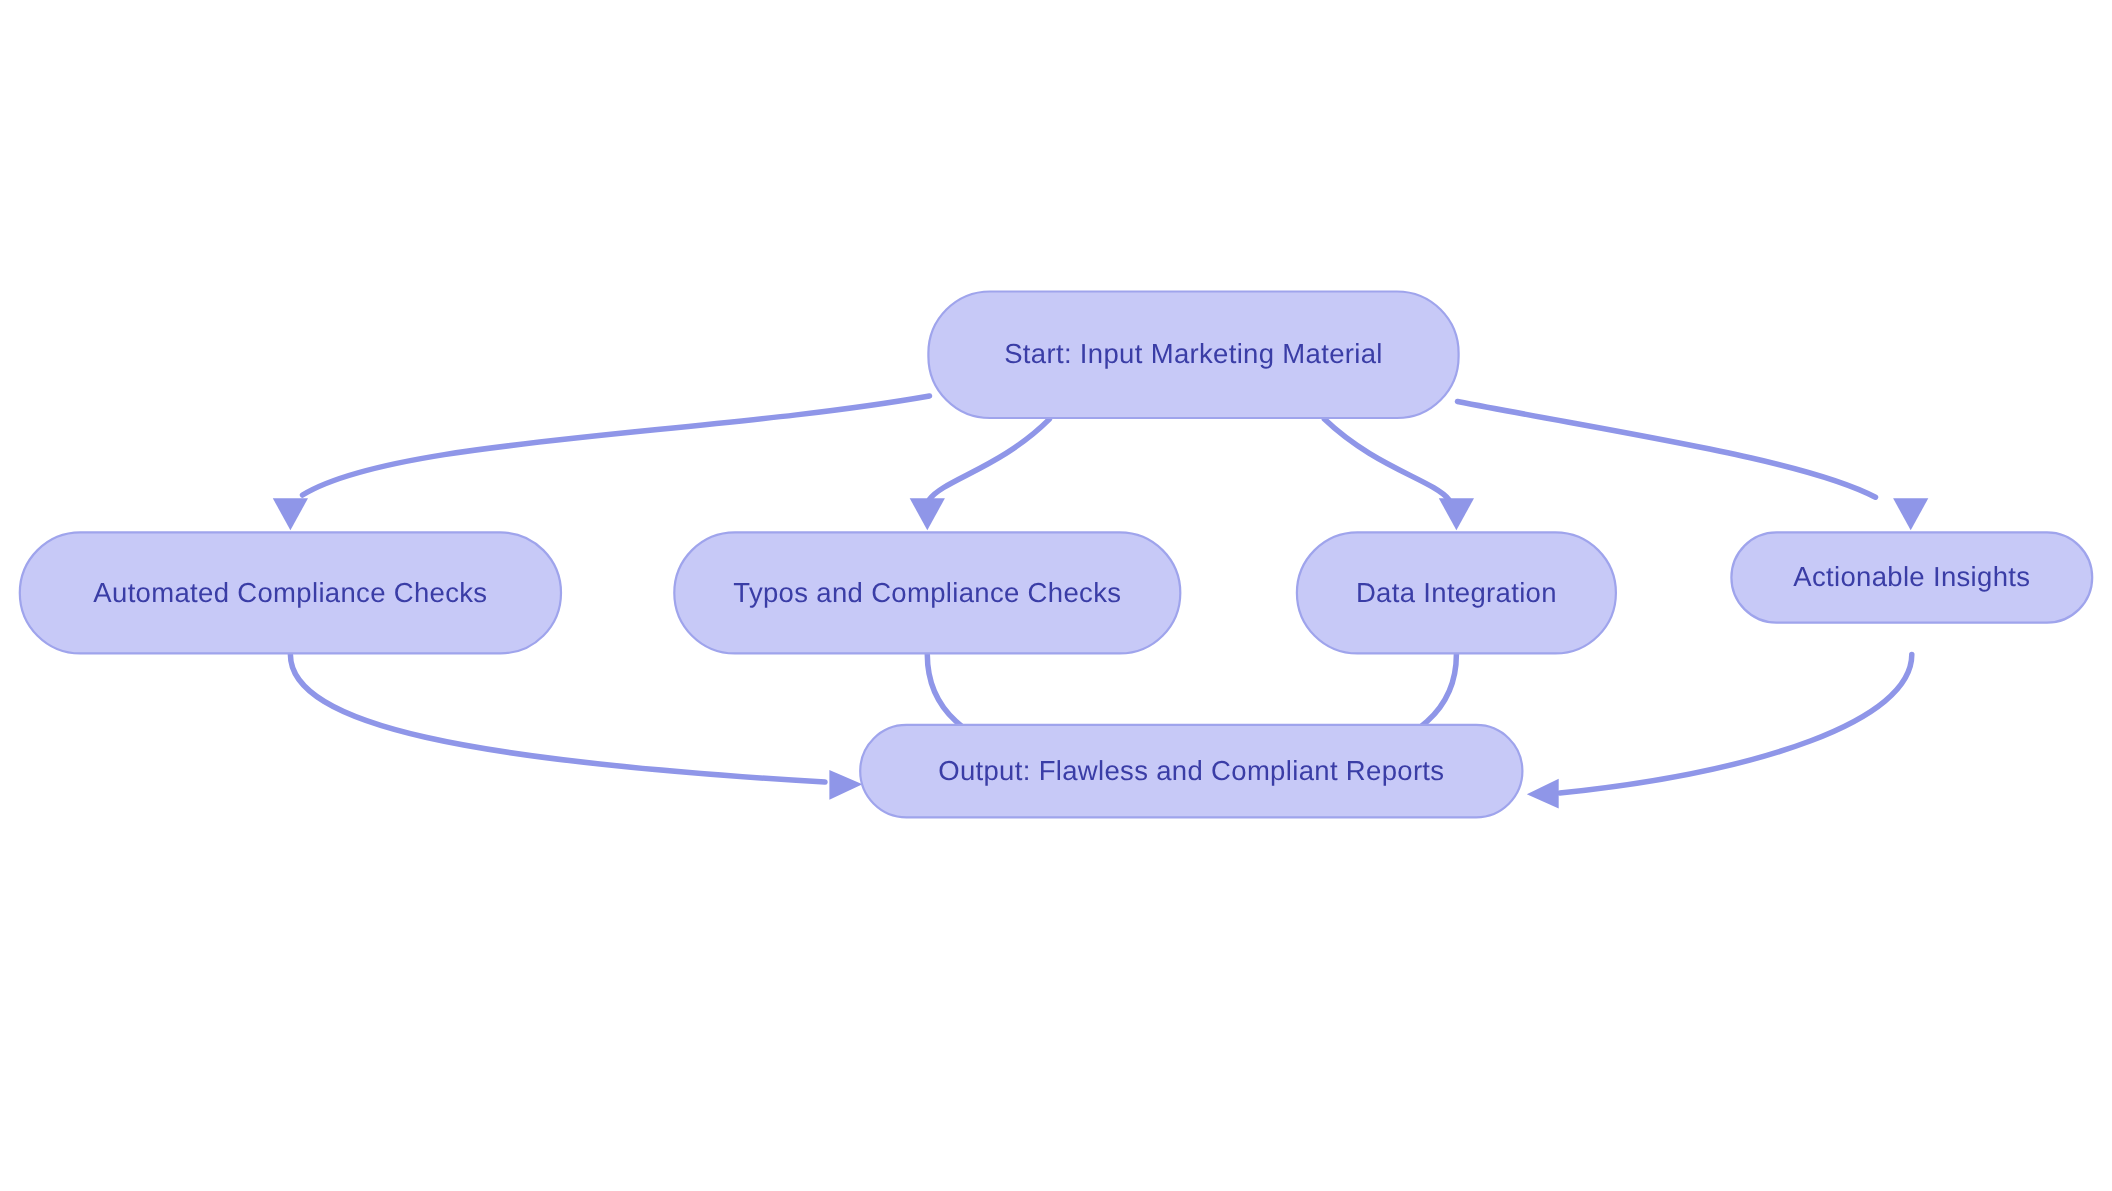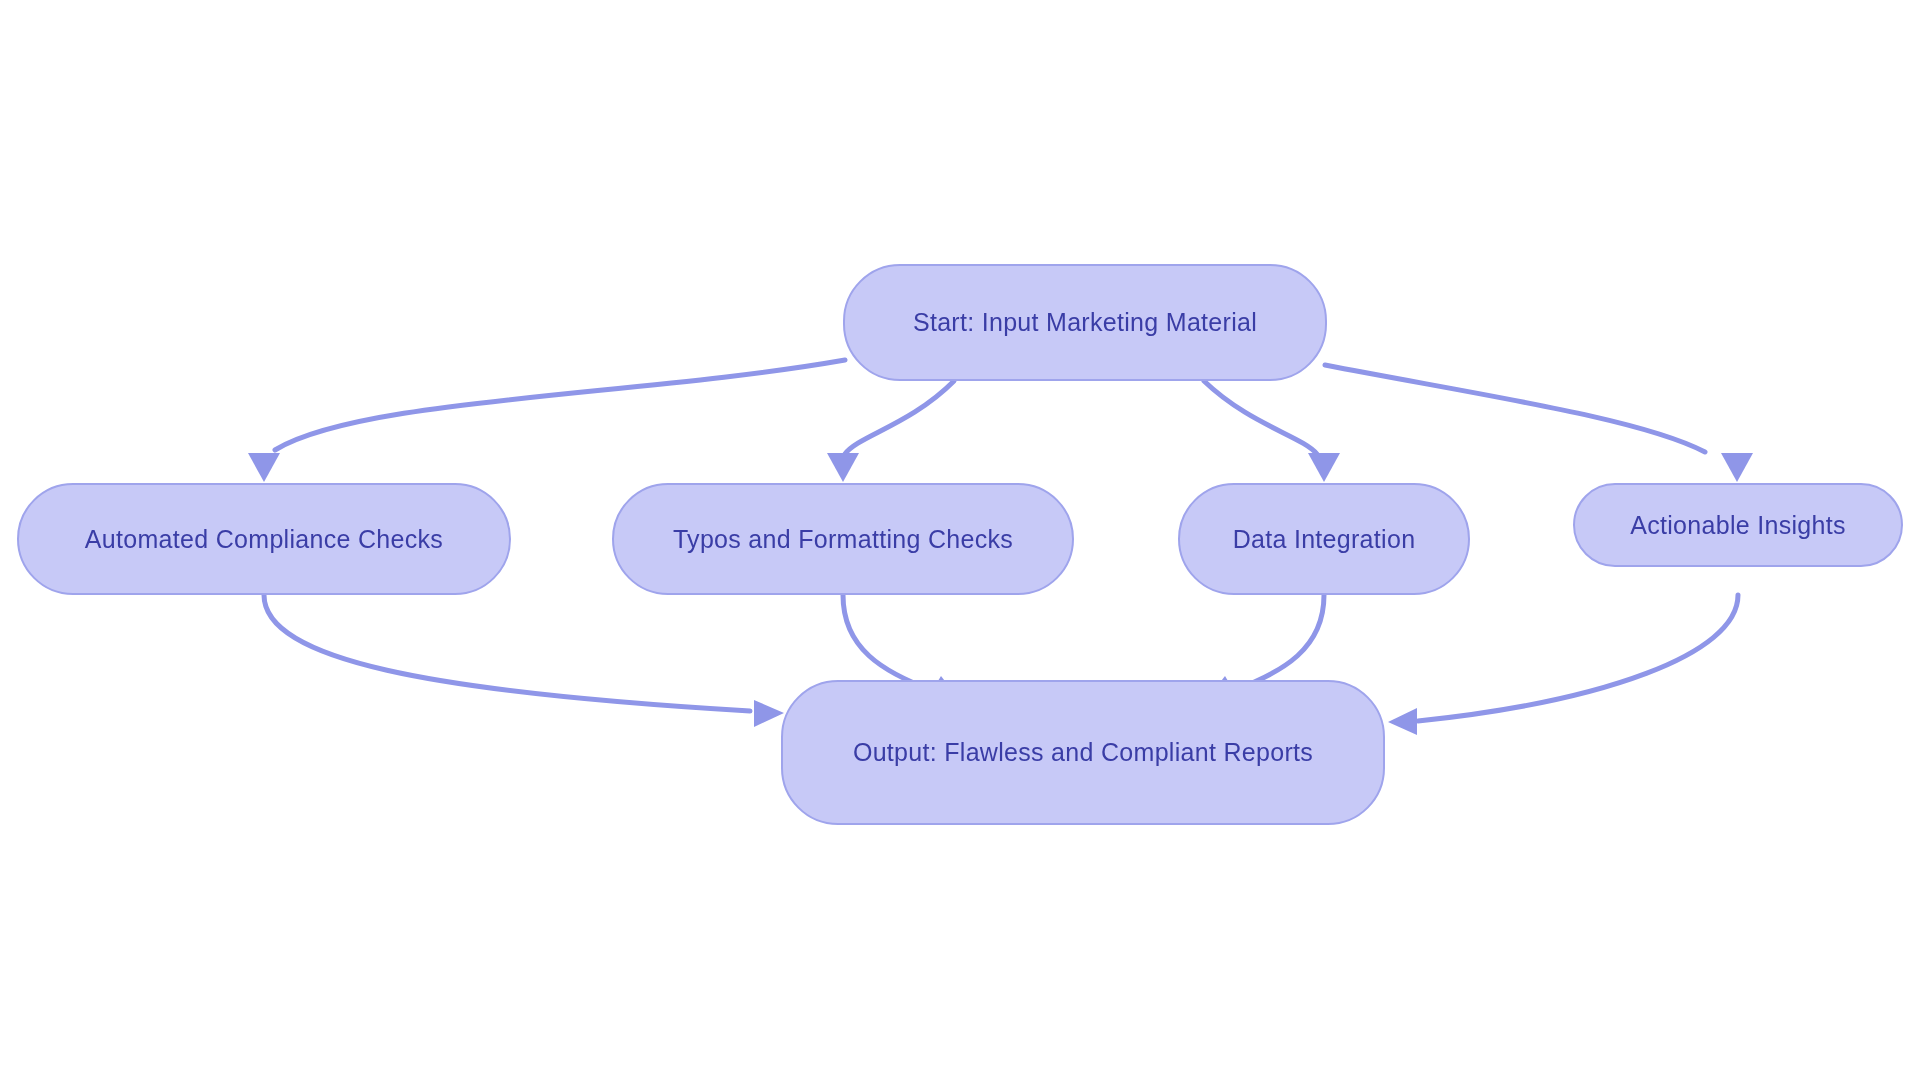--- a/index.html
+++ b/index.html
@@ -27,21 +27,21 @@
     letter-spacing:0.3px;
     text-align:center;
     white-space:nowrap;
   }
   
   #node-start      {left:843px; top:264px; width:484px; height:117px;}
   #node-compliance {left:17px;  top:483px; width:494px; height:112px;}
   #node-typos      {left:612px; top:483px; width:462px; height:112px;}
   #node-data       {left:1178px;top:483px; width:292px; height:112px;}
   #node-insights   {left:1573px;top:483px; width:330px; height:84px;}
-  #node-output     {left:781px; top:680px; width:604px; height:145px;}
+  #node-output     {left:781px; top:658px; width:604px; height:86px;}
 </style>
 </head>
 <body>
 
 <div class="canvas">
 
   <svg class="edges" viewBox="0 0 1920 1083" xmlns="http://www.w3.org/2000/svg">
 
     <g>
       <path class="edge" d="M 845 360 C 640 396, 360 398, 275 450"></path>
@@ -86,21 +86,21 @@
 
   <div class="node" id="node-start">
     <span>Start: Input Marketing Material</span>
   </div>
 
   <div class="node" id="node-compliance">
     <span>Automated Compliance Checks</span>
   </div>
 
   <div class="node" id="node-typos">
-    <span>Typos and Formatting Checks</span>
+    <span>Typos and Compliance Checks</span>
   </div>
 
   <div class="node" id="node-data">
     <span>Data Integration</span>
   </div>
 
   <div class="node" id="node-insights">
     <span>Actionable Insights</span>
   </div>
 

